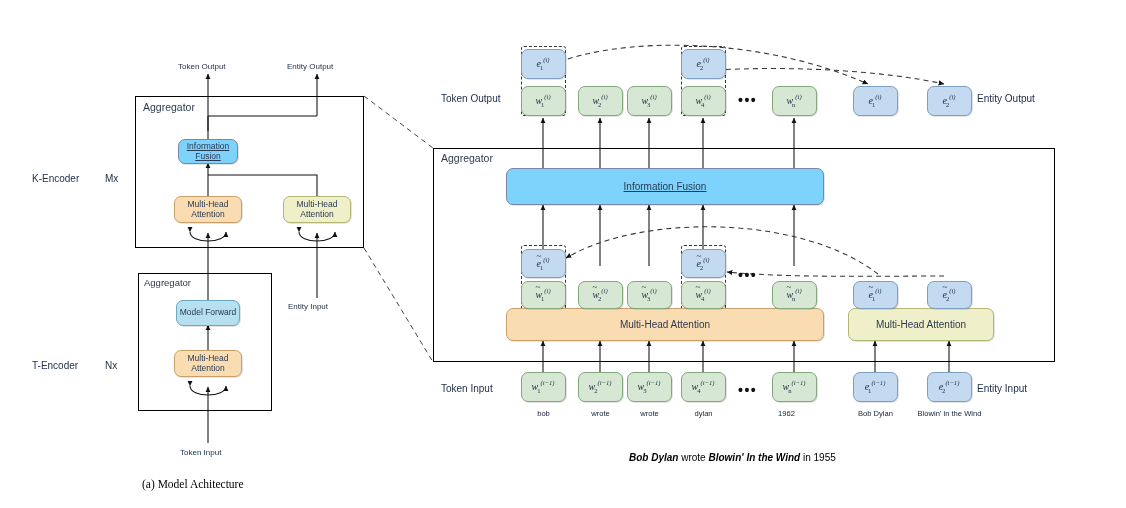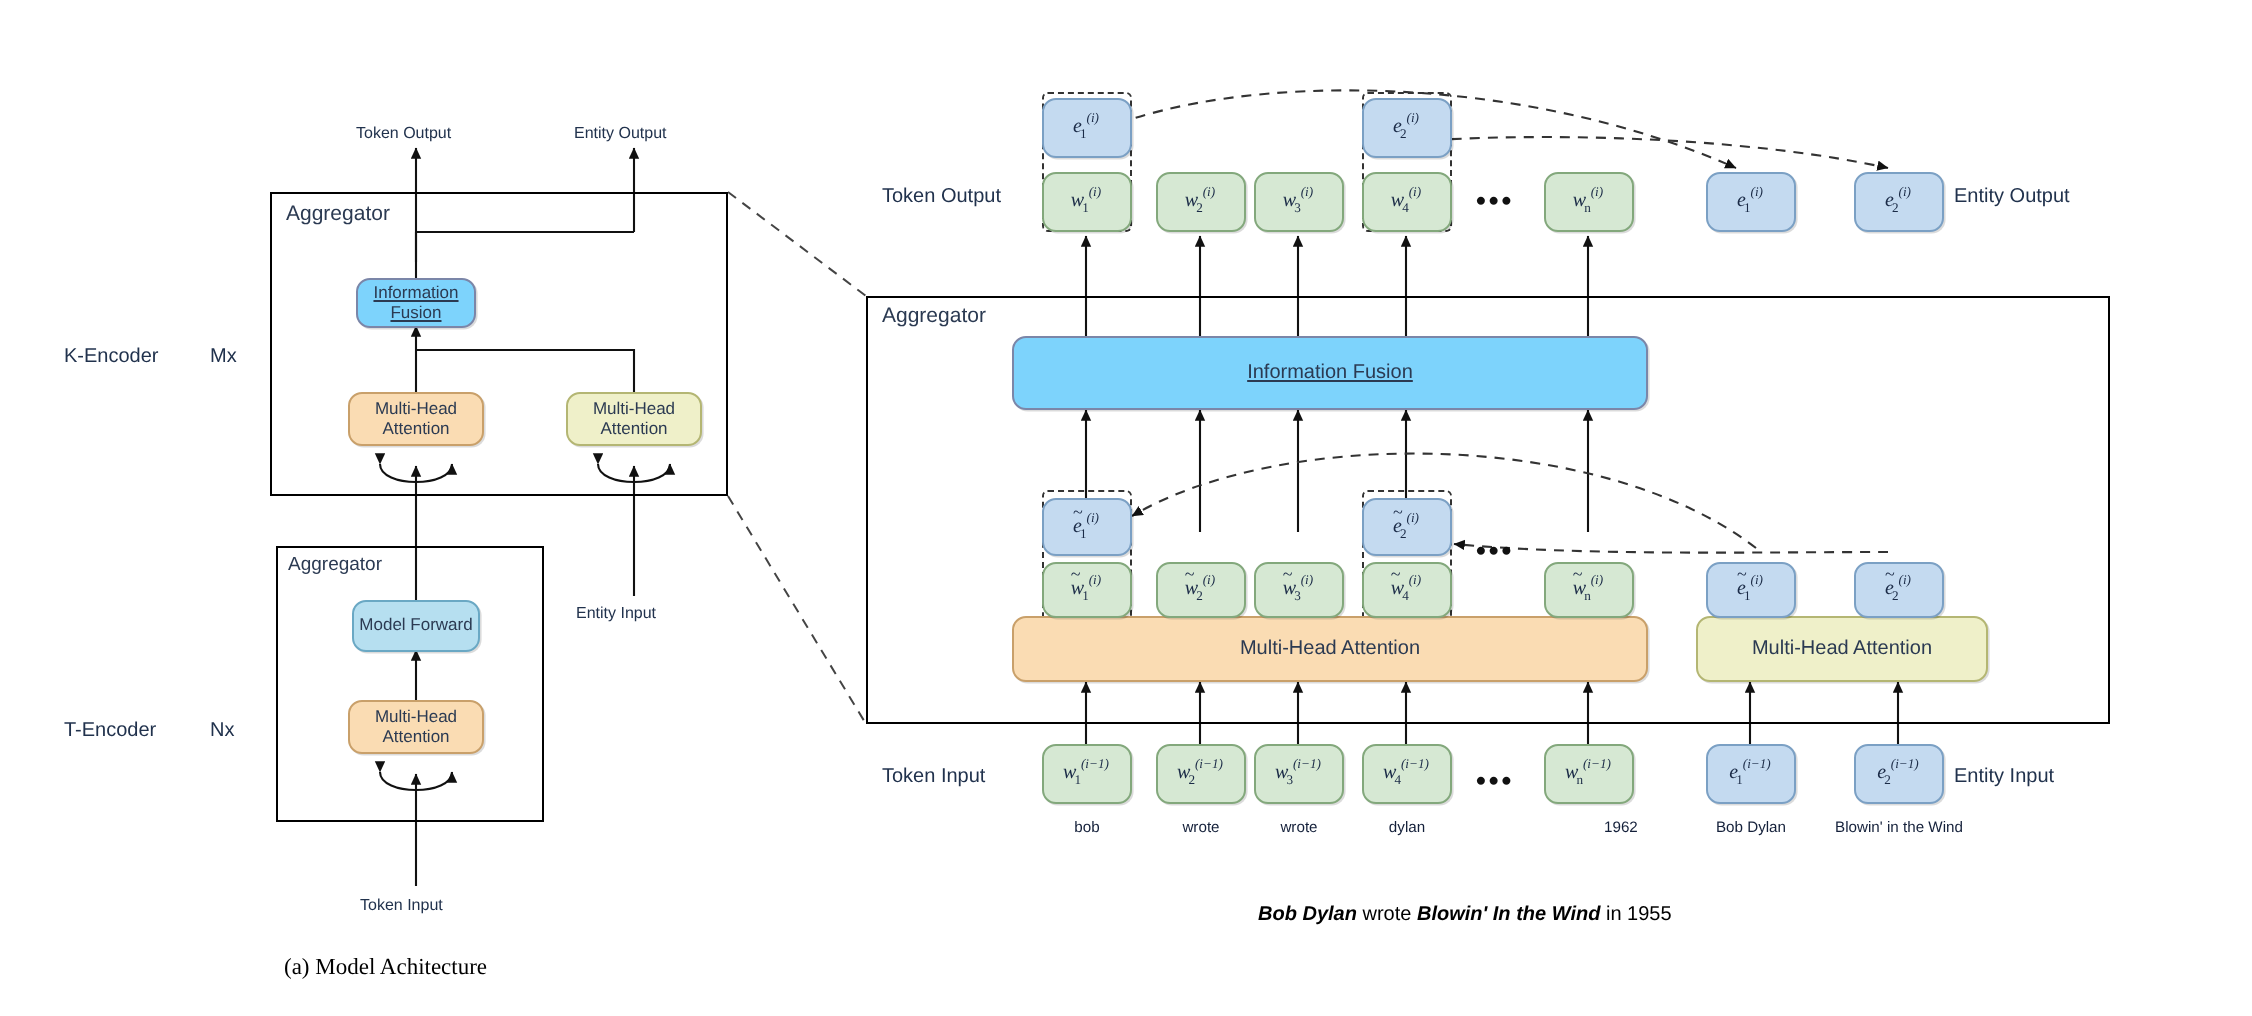--- a/index.html
+++ b/index.html
@@ -301,21 +301,21 @@
         <span class="mwrap"><span class="math">w<span class="sub">3</span><span class="sup">(i−1)</span></span></span>
       </div>
       <div class="lbl word" style="left: 621px; top: 409px; width: 57px; text-align: center;">wrote</div>
       <div class="node green" style="left: 681px; top: 372px; width: 45px; height: 30px;">
         <span class="mwrap"><span class="math">w<span class="sub">4</span><span class="sup">(i−1)</span></span></span>
       </div>
       <div class="lbl word" style="left: 675px; top: 409px; width: 57px; text-align: center;">dylan</div>
       <div class="node green" style="left: 772px; top: 372px; width: 45px; height: 30px;">
         <span class="mwrap"><span class="math">w<span class="sub">n</span><span class="sup">(i−1)</span></span></span>
       </div>
-      <div class="lbl word" style="left: 802px; top: 409px; width: 57px; text-align: left;">1962</div>
+      <div class="lbl word" style="left: 758px; top: 409px; width: 57px; text-align: center;">1962</div>
       <div class="node blue" style="left: 853px; top: 372px; width: 45px; height: 30px;">
         <span class="mwrap"><span class="math">e<span class="sub">1</span><span class="sup">(i−1)</span></span></span>
       </div>
       <div class="lbl word" style="left: 824px; top: 409px; width: 103px; text-align: center;">Bob Dylan</div>
       <div class="node blue" style="left: 927px; top: 372px; width: 45px; height: 30px;">
         <span class="mwrap"><span class="math">e<span class="sub">2</span><span class="sup">(i−1)</span></span></span>
       </div>
       <div class="lbl word" style="left: 898px; top: 409px; width: 103px; text-align: center;">Blowin' in the Wind</div>
     </div>
 </div>

